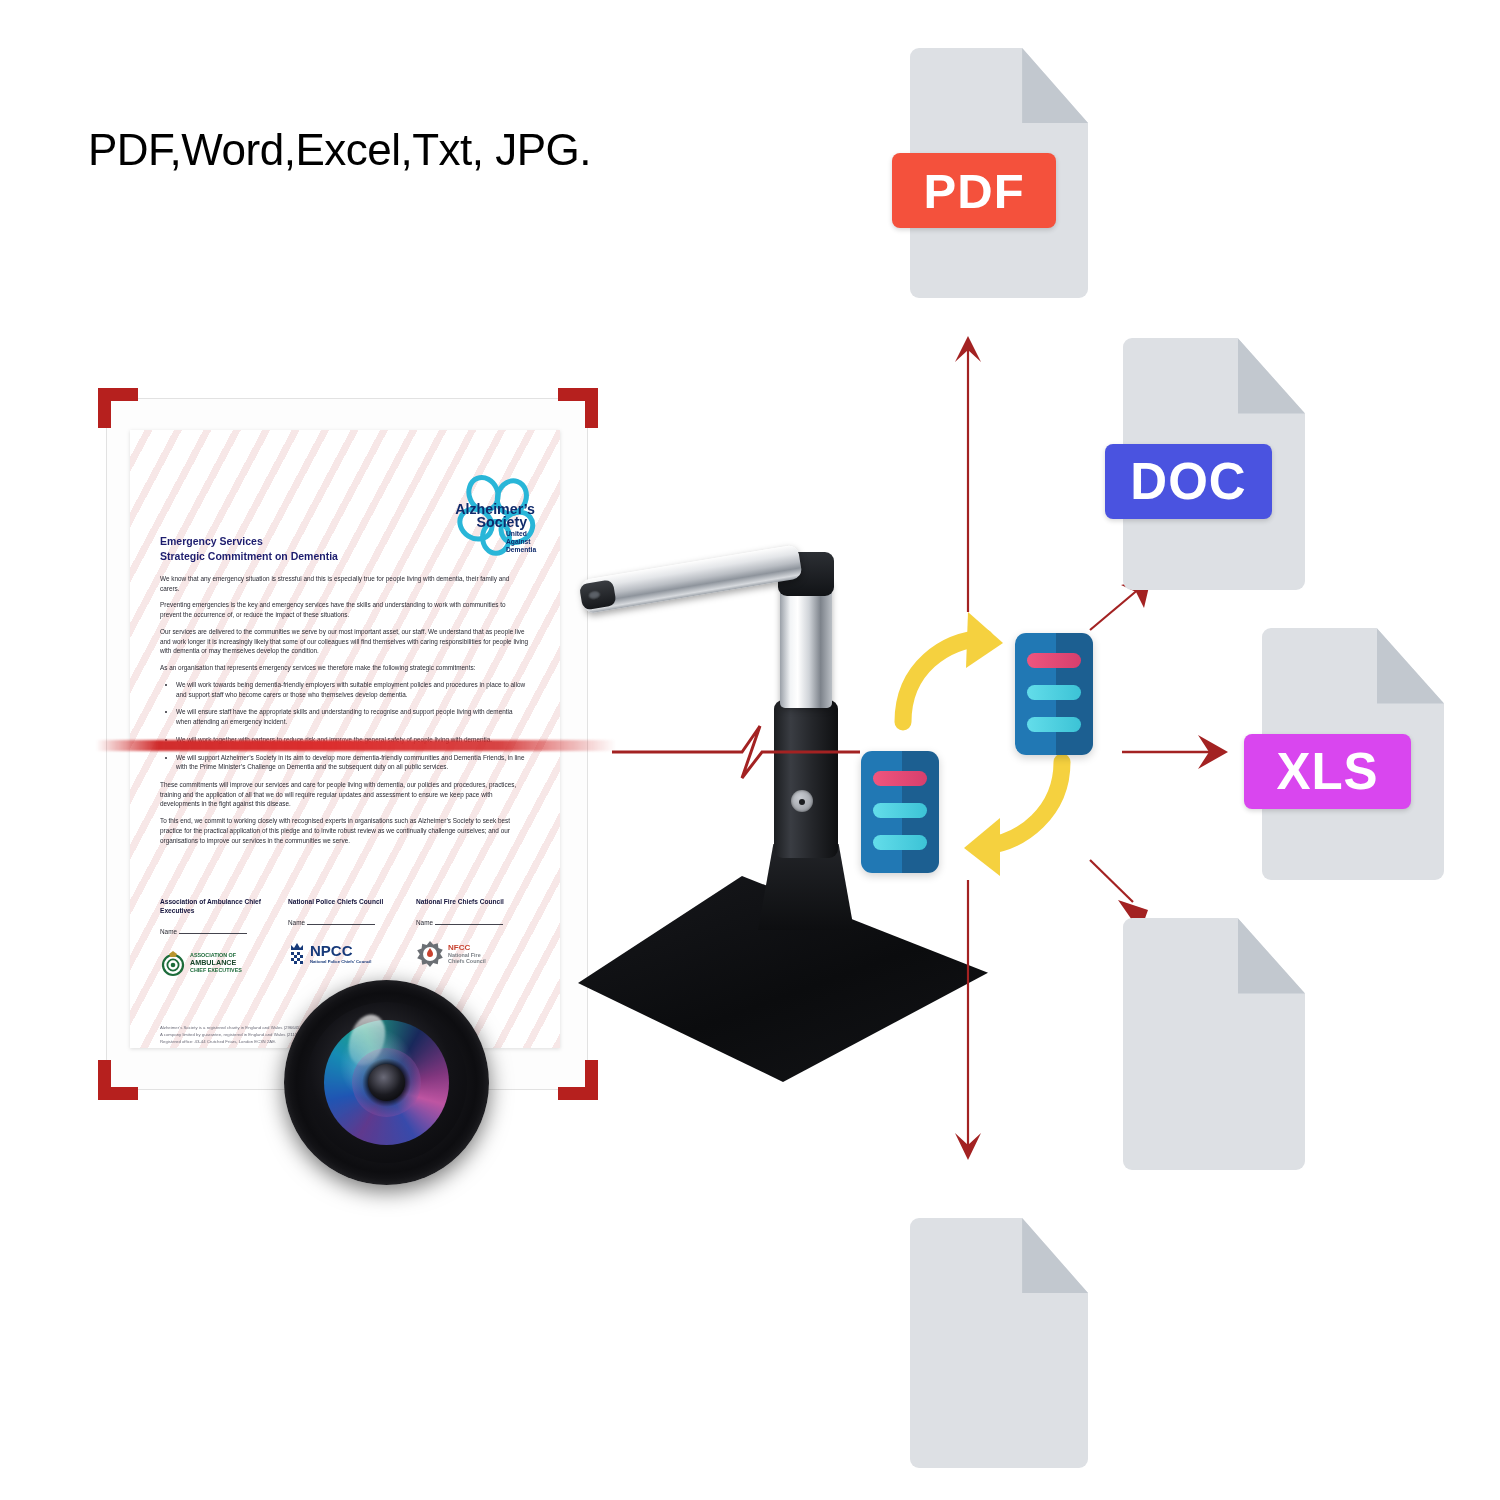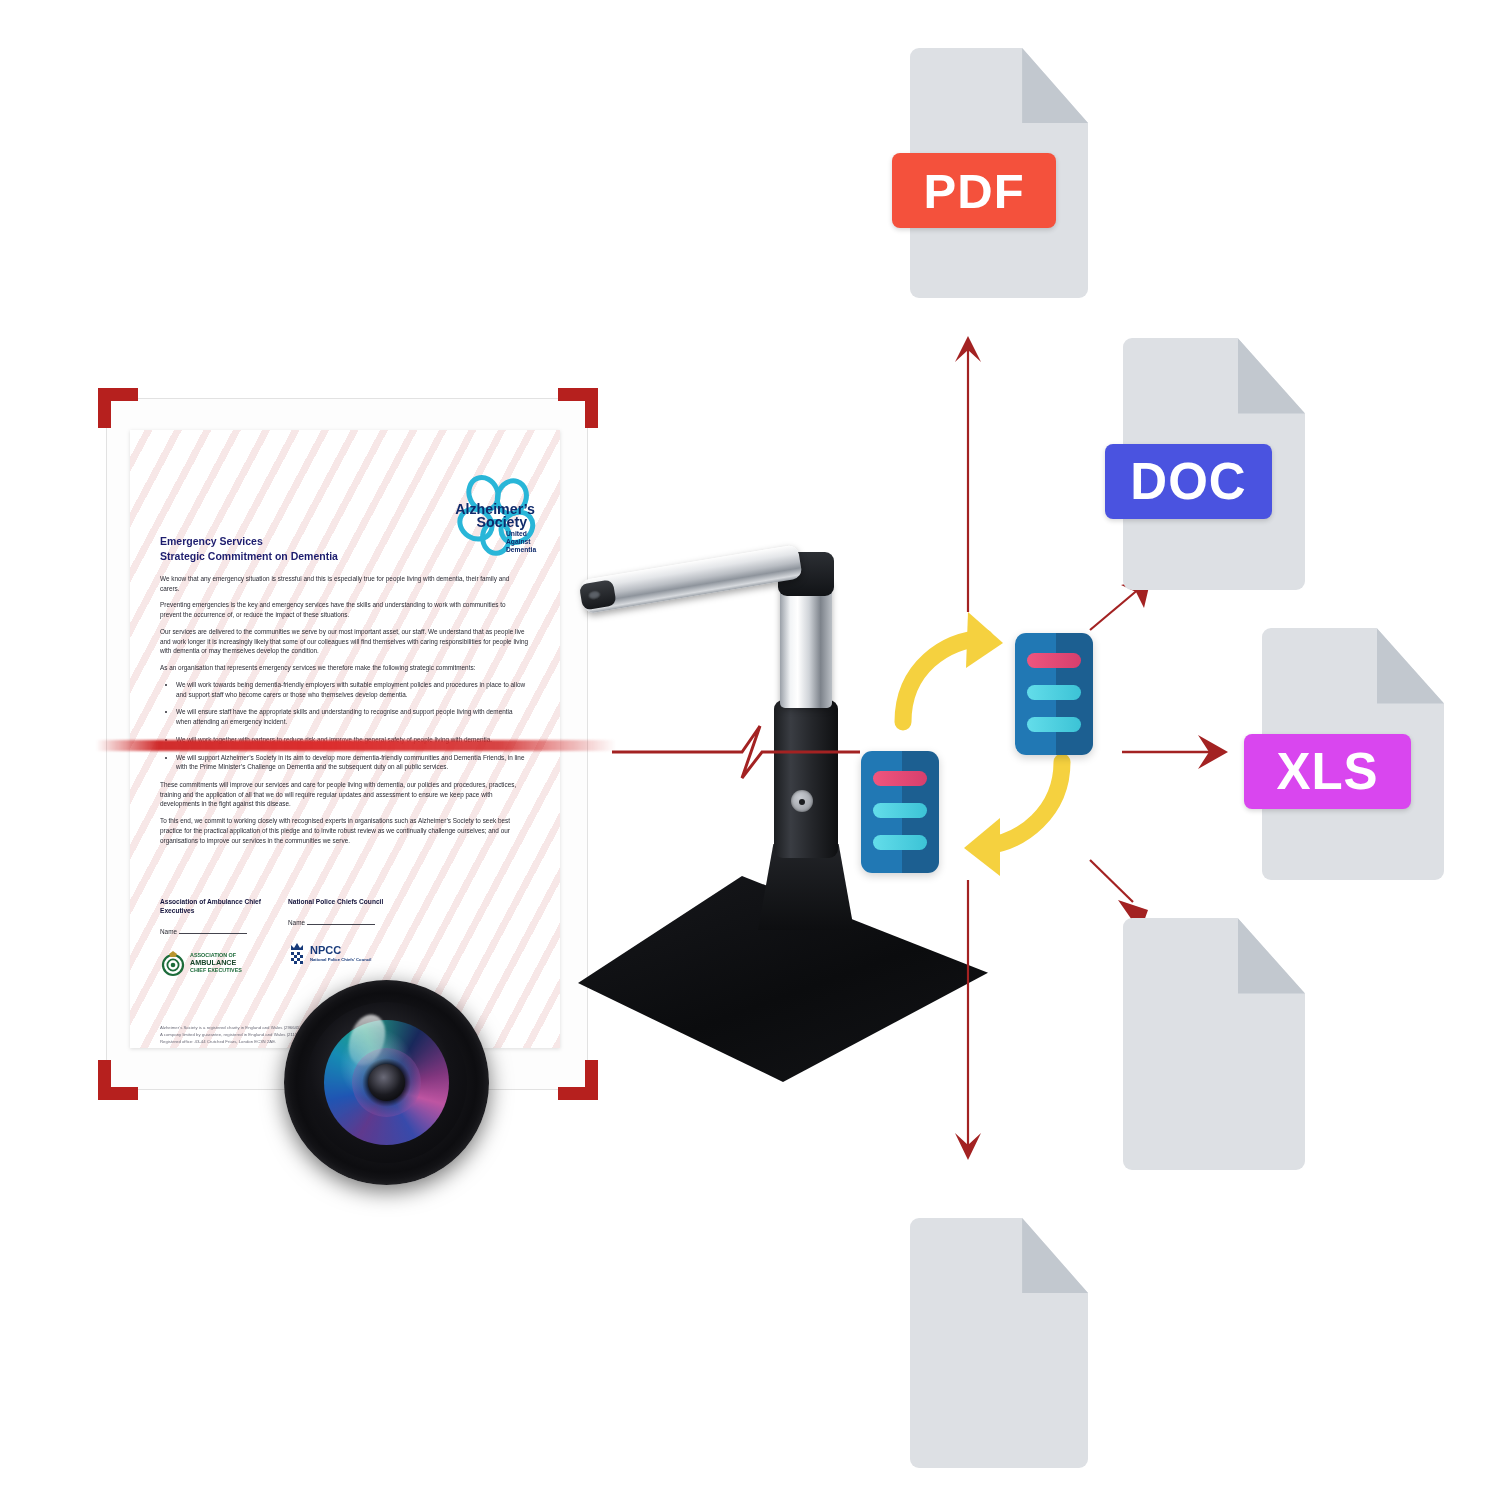--- a/index.html
+++ b/index.html
@@ -158,20 +158,21 @@
   #ic-jpg .fi-badge span{font-size:49px;}
 
   
   #arrows{position:absolute;left:0;top:0;width:1500px;height:1500px;z-index:4;
           pointer-events:none;}
 </style>
 </head>
 <body>
 
 <div id="headline">
+  <span class="ln">PDF,Word,Excel,Txt, JPG.</span>
 </div>
 
 <div id="stage">
 
   <div id="mat"></div>
 
   <div id="page">
     <div id="page-inner">
 
       <div class="doc-logo">
@@ -242,26 +243,42 @@
                   <rect x="9" y="13" width="3" height="3"></rect>
                 <rect x="6" y="16" width="3" height="3"></rect>
                   <rect x="12" y="16" width="3" height="3"></rect>
                 <rect x="3" y="19" width="3" height="3"></rect>
                   <rect x="9" y="19" width="3" height="3"></rect>
                 <rect x="6" y="22" width="3" height="3"></rect>
                   <rect x="12" y="22" width="3" height="3"></rect>
               </g>
             </svg>
             <div>
-              <div style="font-size:11px;font-weight:bold;color:#173a7a;line-height:1;">NPCC</div>
+              <div style="font-size:15px;font-weight:bold;color:#173a7a;line-height:1;">NPCC</div>
               <div style="font-size:4.2px;font-weight:bold;color:#173a7a;margin-top:1px;">National Police Chiefs’ Council</div>
             </div>
           </div>
         </div>
 
+        <div class="sig">
+          <div class="org">National Fire Chiefs Council</div>
+          <div class="nm"><span>Name</span> <u></u></div>
+          <div class="lg">
+            <svg width="28" height="28" viewBox="0 0 28 28">
+              <path d="M14 1 l3.2 3.4 4.6-1.2 .6 4.7 4.4 1.8-2.6 4 2.6 4-4.4 1.8-.6 4.7-4.6-1.2L14 27l-3.2-3.4-4.6 1.2-.6-4.7L1.2 18.3l2.6-4-2.6-4 4.4-1.8.6-4.7 4.6 1.2z" fill="#6b6f74"></path>
+              <circle cx="14" cy="14" r="7" fill="#fff"></circle>
+              <path d="M14 8 c2 3 3 4 3 6 a3 3 0 0 1-6 0 c0-2 1-3 3-6z" fill="#c8412e"></path>
+            </svg>
+            <div class="lgtxt">
+              <div style="font-size:8px;color:#c8412e;font-weight:bold;">NFCC</div>
+              <div style="color:#7b8086;">National Fire</div>
+              <div style="color:#7b8086;">Chiefs Council</div>
+            </div>
+          </div>
+        </div>
 
       </div>
 
       <div class="doc-foot">
         <div>Alzheimer’s Society is a registered charity in England and Wales (296645) and the Isle of Man (1128)</div>
         <div>A company limited by guarantee, registered in England and Wales (2115499) and the Isle of Man (5730F)</div>
         <div>Registered office: 43-44 Crutched Friars, London EC3N 2AE.</div>
       </div>
 
     </div>

